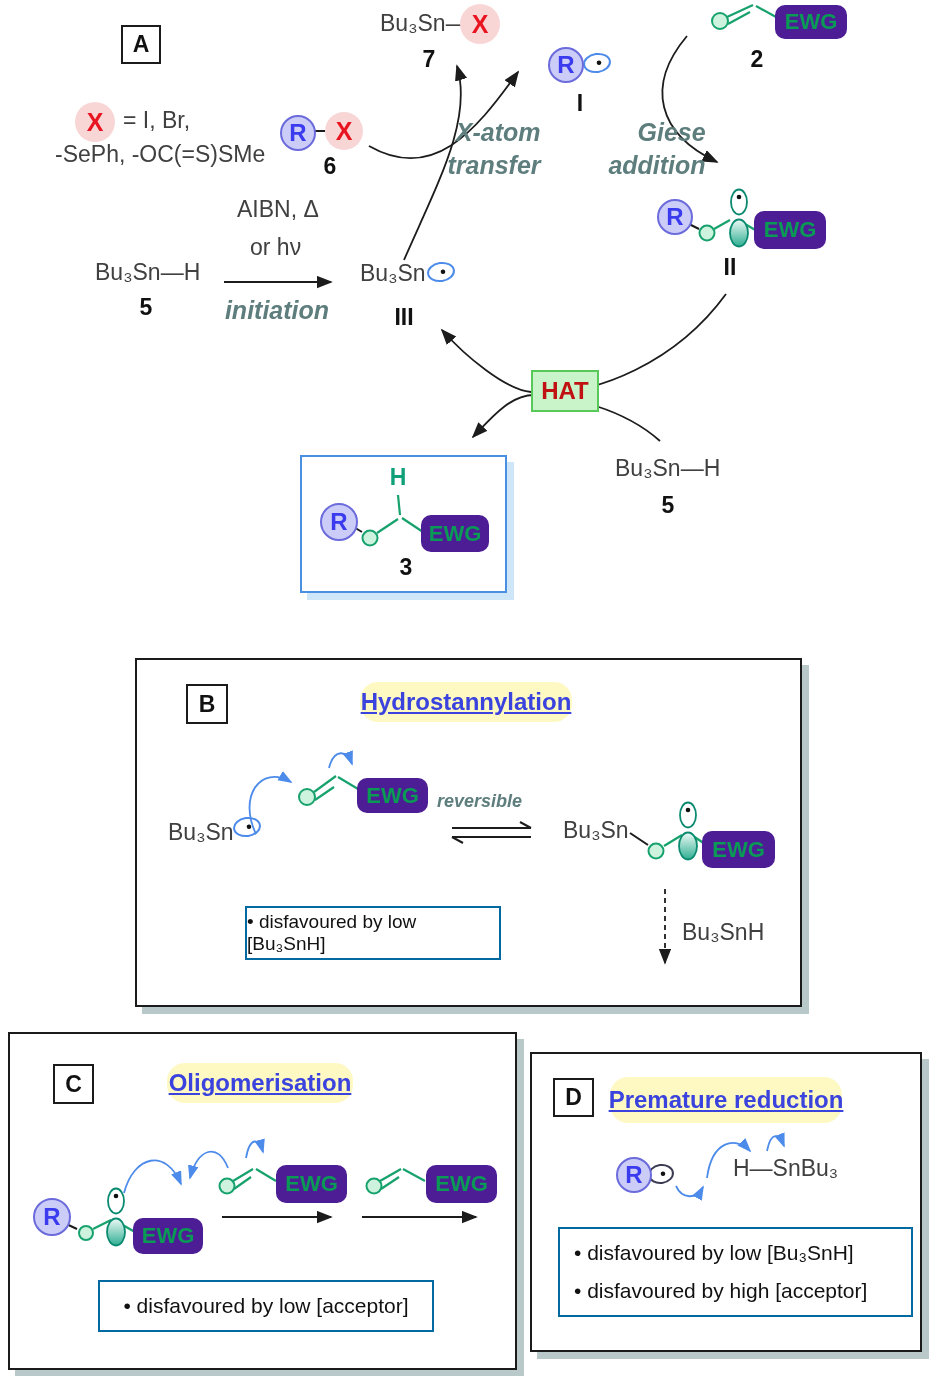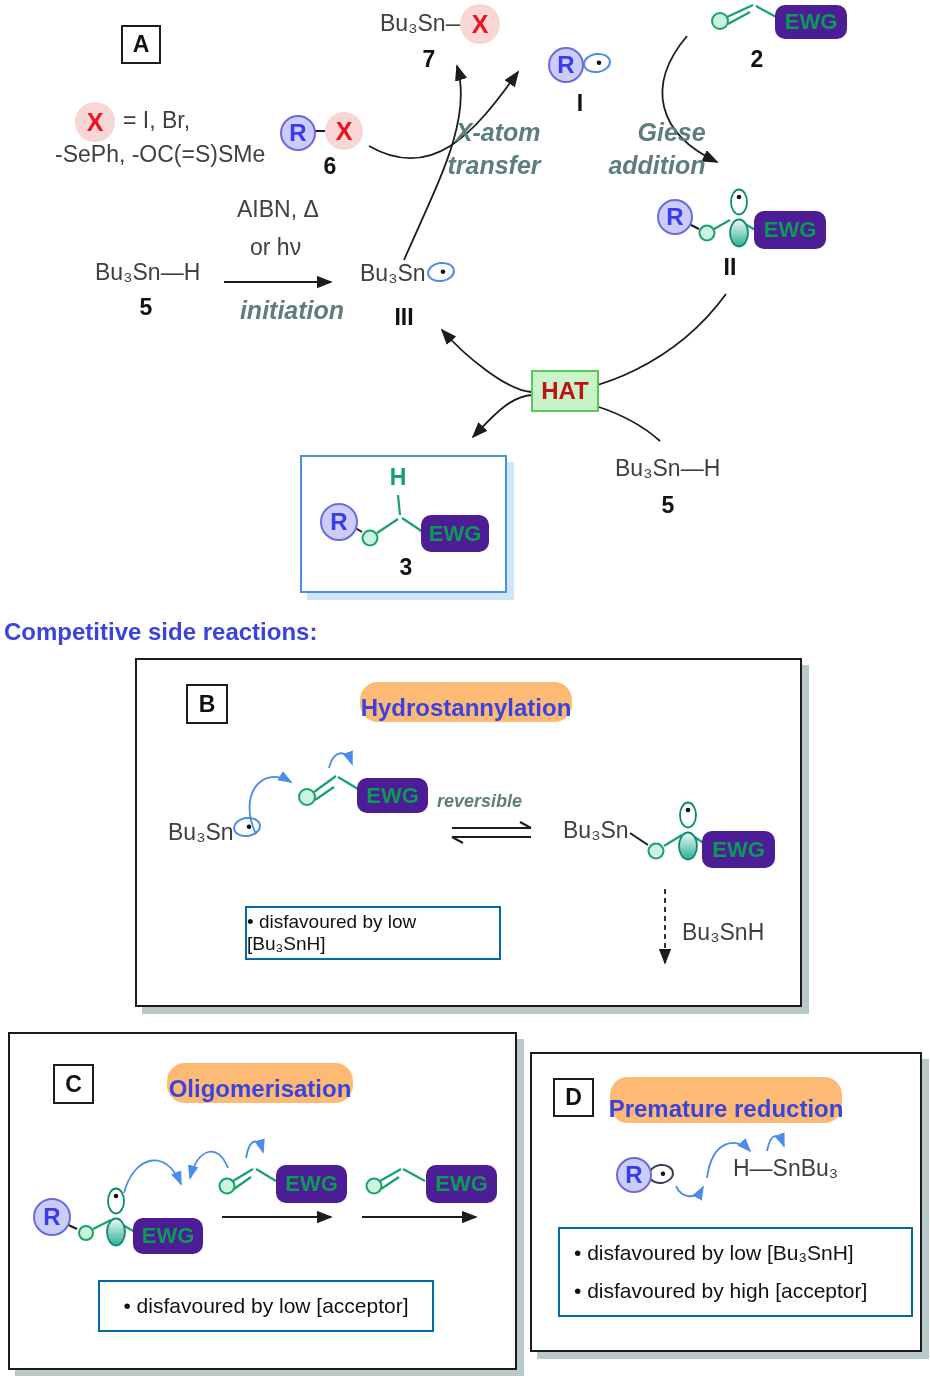--- a/index.html
+++ b/index.html
@@ -13,23 +13,23 @@
   .lbl-box{position:absolute;border:2px solid #1b1b1b;background:#fff;z-index:2;
            display:flex;align-items:center;justify-content:center;
            font-weight:bold;font-size:23px;color:#111;}
   .txt{position:absolute;z-index:2;font-size:23px;color:#404040;
        white-space:nowrap;line-height:1.05;}
   .num{position:absolute;z-index:2;font-weight:bold;font-size:23px;color:#111;
        transform:translateX(-50%);white-space:nowrap;}
   .step{position:absolute;z-index:2;font-style:italic;font-weight:bold;font-size:25px;
         color:#5e7d7d;text-align:right;transform:translateX(-50%);line-height:1.3;
         white-space:nowrap;}
-  .title-pill{position:absolute;z-index:2;background:#fdba74;color:#3a43dd;
+  .title-pill{position:absolute;z-index:2;background:#fef9c3;color:#3a43dd;
               font-weight:bold;font-size:24px;border-radius:18px;
-              display:flex;align-items:flex-end;justify-content:center;white-space:nowrap;}
+              display:flex;align-items:center;justify-content:center;white-space:nowrap;text-decoration:underline;}
   .ewg{position:absolute;z-index:2;background:#4c1d95;color:#0a9a55;
        font-weight:bold;font-size:22px;border-radius:10px;
        display:flex;align-items:center;justify-content:center;}
   .atom{position:absolute;z-index:2;border-radius:50%;
         display:flex;align-items:center;justify-content:center;font-weight:bold;}
   .atom.r{background:#ccccf8;border:2px solid #6b6bdc;color:#3a3aee;font-size:24px;}
   .atom.x{background:#f9d6d6;color:#e81420;font-size:25px;}
   .note-box{position:absolute;z-index:2;border:2px solid #0369a1;background:#fff;
             display:flex;flex-direction:column;justify-content:center;
             color:#111;}
@@ -215,21 +215,21 @@
     </div>
   <div class="atom x" style="left:325px;top:112px;width:38px;height:38px;">
       <span>X</span>
     </div>
   <div class="num" style="left:330px;top:153px;">6</div>
 
   <div class="txt" style="left:237px;top:197px;">AIBN, Δ</div>
   <div class="txt" style="left:250px;top:235px;">or hν</div>
   <div class="txt" style="left:95px;top:260px;">Bu₃Sn—H</div>
   <div class="num" style="left:146px;top:294px;">5</div>
-  <div class="step" style="left:292px;top:294px;">initiation</div>
+  <div class="step" style="left:277px;top:294px;">initiation</div>
   <div class="txt" style="left:360px;top:261px;">Bu₃Sn</div>
   <div class="num" style="left:404px;top:304px;">III</div>
 
   <div class="atom r" style="left:657px;top:199px;width:32px;height:32px;">
       <span>R</span>
     </div>
   <div class="ewg" style="left:754px;top:211px;width:72px;height:38px;">
       <span>EWG</span>
     </div>
   <div class="num" style="left:730px;top:254px;">II</div>
@@ -243,21 +243,20 @@
 
   <div class="atom r" style="left:320px;top:503px;width:34px;height:34px;">
       <span>R</span>
     </div>
   <div class="h-label" style="left:398px;top:464px;">H</div>
   <div class="ewg" style="left:421px;top:515px;width:68px;height:37px;">
       <span>EWG</span>
     </div>
   <div class="num" style="left:406px;top:554px;">3</div>
 
-  <div class="heading" style="left:4px;top:618px;">Competitive side reactions:</div>
 
   <div class="lbl-box" style="left:186px;top:684px;width:38px;height:36px;">
     <span>B</span>
   </div>
   <div class="title-pill" style="left:360px;top:682px;width:212px;height:40px;">
       <span>Hydrostannylation</span>
     </div>
 
   <div class="txt" style="left:168px;top:820px;">Bu₃Sn</div>
   <div class="ewg" style="left:357px;top:778px;width:71px;height:35px;">

